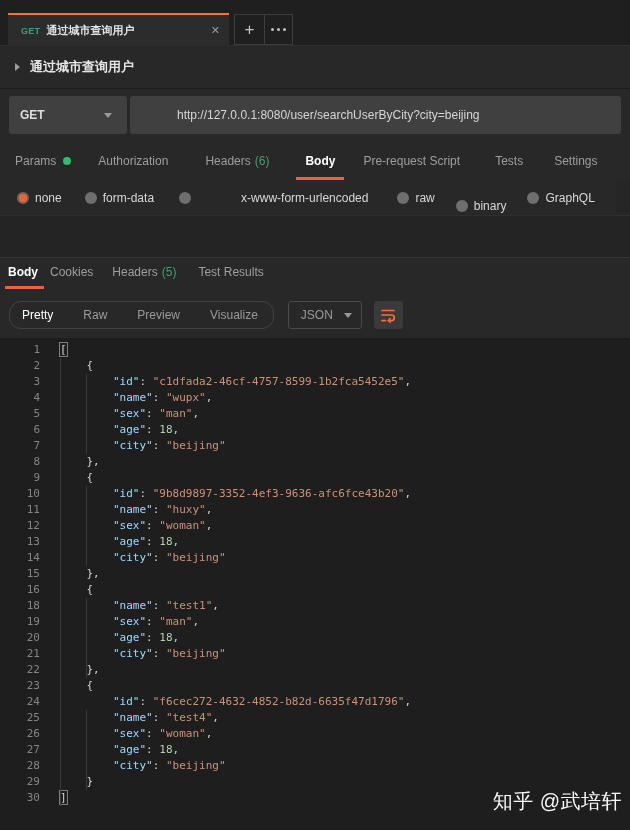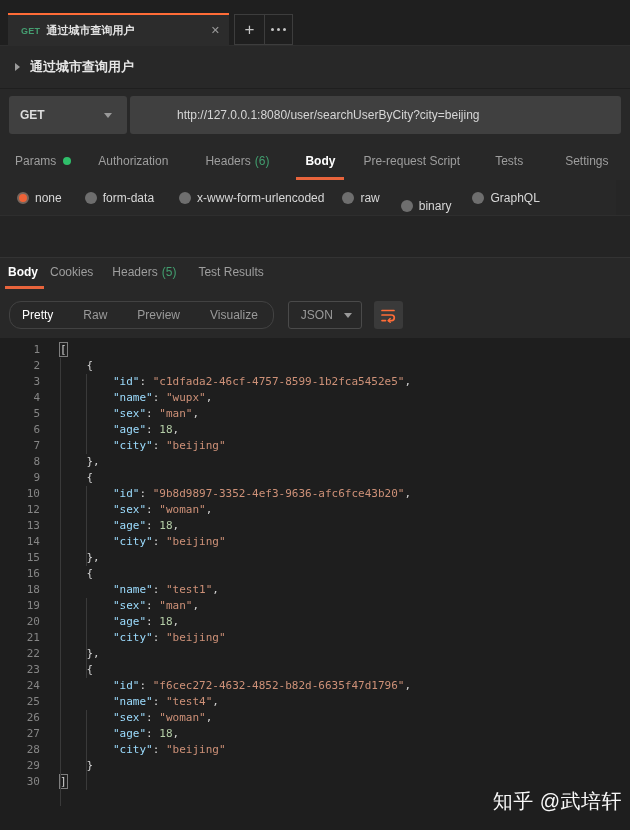--- a/index.html
+++ b/index.html
@@ -47,33 +47,33 @@
   
   .reqtabs { position:absolute; left:0; top:141px; width:630px; height:39px; background:#282828;
              display:flex; align-items:center; padding-left:15px; }
   .reqtabs .item { position:relative; height:100%; display:flex; align-items:center;
                    font-size:12px; color:#9e9e9e; cursor:pointer; }
   .reqtabs .item:nth-child(1){ margin-right:27px; }
   .reqtabs .item:nth-child(2){ margin-right:37px; }
   .reqtabs .item:nth-child(3){ margin-right:36px; }
   .reqtabs .item:nth-child(4){ margin-right:28px; }
   .reqtabs .item:nth-child(5){ margin-right:35px; }
-  .reqtabs .item:nth-child(6){ margin-right:42px;align-items:center; }
+  .reqtabs .item:nth-child(6){ margin-right:31px;align-items:center; }
   .reqtabs .item.active { color:#ffffff; font-weight:bold; }
   .reqtabs .item.active::after { content:""; position:absolute; left:-9px; right:-9px; bottom:0;
                                  height:3px; background:#e8643c; }
   .dot { width:8px; height:8px; border-radius:50%; background:#2fbe6a; margin-left:7px; }
   .cnt { color:#429e6f; margin-left:4px; }
   
   .modes { position:absolute; left:0; top:180px; width:616px; height:35px; background:#282828;
            display:flex; align-items:center; padding-left:17px; }
   .mode { display:flex; align-items:center; cursor:pointer; }
   .mode:nth-child(1){ margin-right:23px; }
   .mode:nth-child(2){ margin-right:25px; }
-  .mode:nth-child(3){ margin-right:18px; }
+  .mode:nth-child(3){ margin-right:29px;gap:44px; }
   .mode:nth-child(4){ margin-right:21px; }
   .mode:nth-child(5){ margin-right:21px;margin-top:16px; }
   .radio { width:12px; height:12px; border-radius:50%; background:#6e6e6e; }
   .mode.sel .radio { background:#ee6237; border:2px solid #77655c; }
   .mode .lb { font-size:12px; color:#d8d8d8; margin-left:6px; }
   
   .emptybody { position:absolute; left:0; top:215px; width:630px; height:43px;
                background:#242424; border-top:1px solid #2e2e2e; border-bottom:1px solid #333333; }
   
   .resptabs { position:absolute; left:0; top:258px; width:630px; height:34px; background:#282828;
@@ -267,20 +267,24 @@
     </div>
     <div class="cl">
       <span class="ln">9</span>
       <span class="ct"><span class="tok-p">    {</span></span>
     </div>
     <div class="cl">
       <span class="ln">10</span>
       <span class="ct"><span class="tok-p">        </span><span class="tok-k">"id"</span><span class="tok-p">: </span><span class="tok-s">"9b8d9897-3352-4ef3-9636-afc6fce43b20"</span><span class="tok-p">,</span></span>
     </div>
     <div class="cl">
+      <span class="ln">11</span>
+      <span class="ct"><span class="tok-p">        </span><span class="tok-k">"name"</span><span class="tok-p">: </span><span class="tok-s">"huxy"</span><span class="tok-p">,</span></span>
+    </div>
+    <div class="cl">
       <span class="ln">12</span>
       <span class="ct"><span class="tok-p">        </span><span class="tok-k">"sex"</span><span class="tok-p">: </span><span class="tok-s">"woman"</span><span class="tok-p">,</span></span>
     </div>
     <div class="cl">
       <span class="ln">13</span>
       <span class="ct"><span class="tok-p">        </span><span class="tok-k">"age"</span><span class="tok-p">: </span><span class="tok-n">18</span><span class="tok-p">,</span></span>
     </div>
     <div class="cl">
       <span class="ln">14</span>
       <span class="ct"><span class="tok-p">        </span><span class="tok-k">"city"</span><span class="tok-p">: </span><span class="tok-s">"beijing"</span></span>

